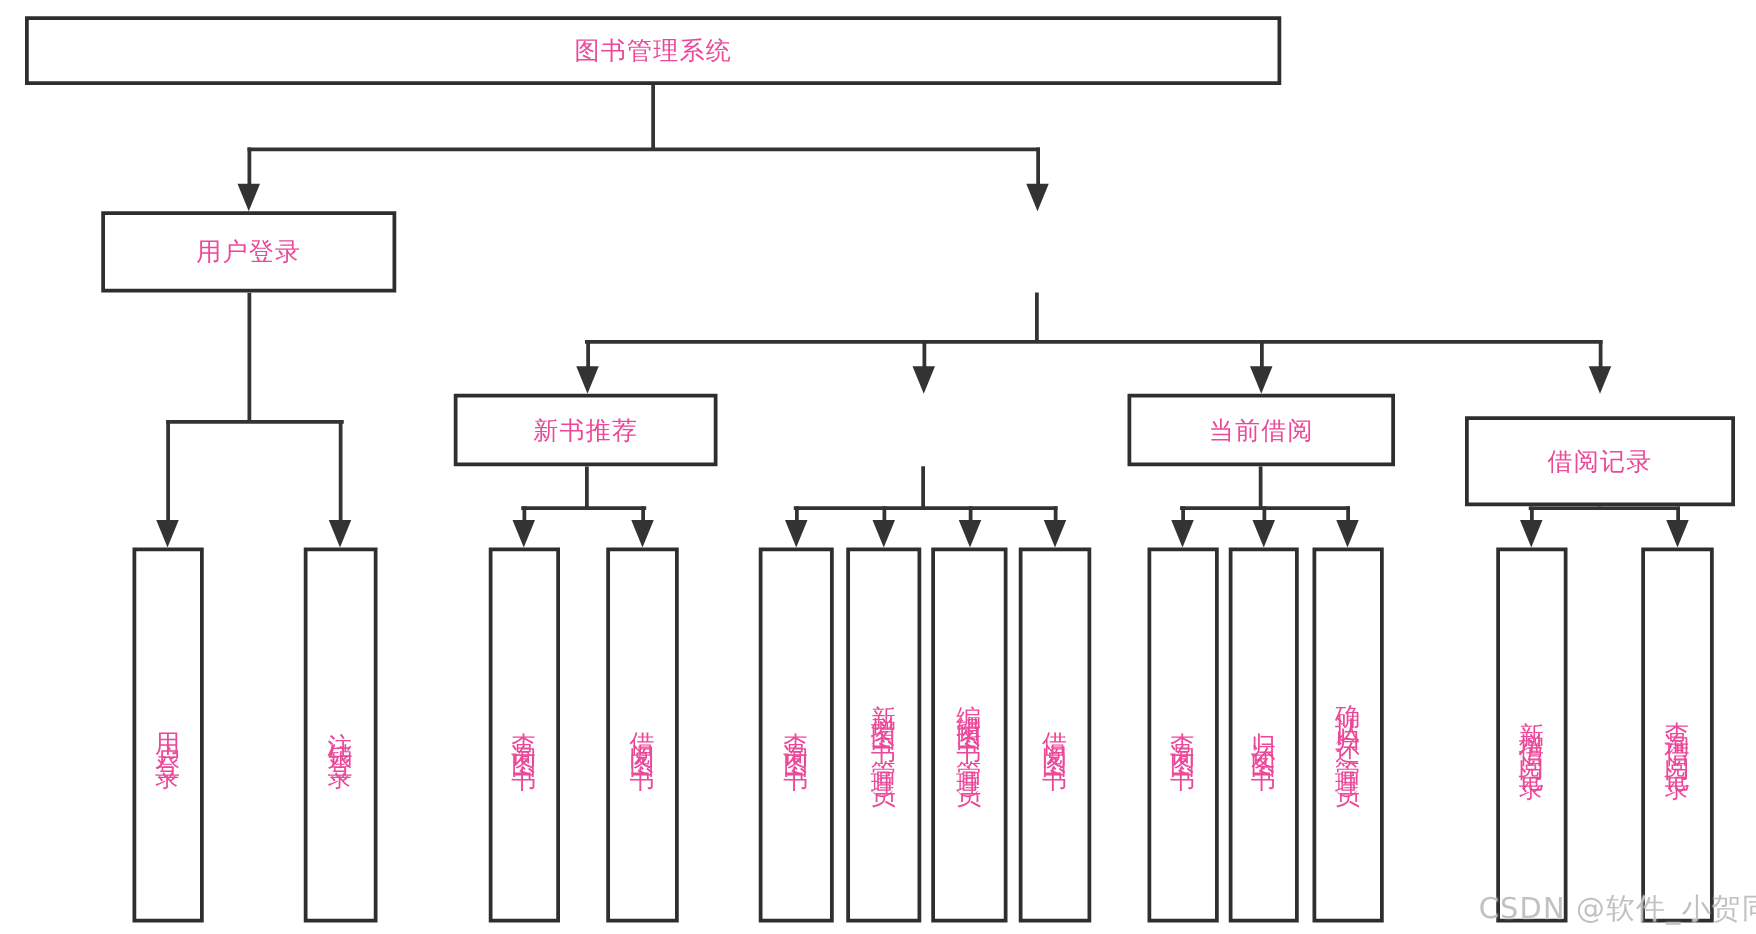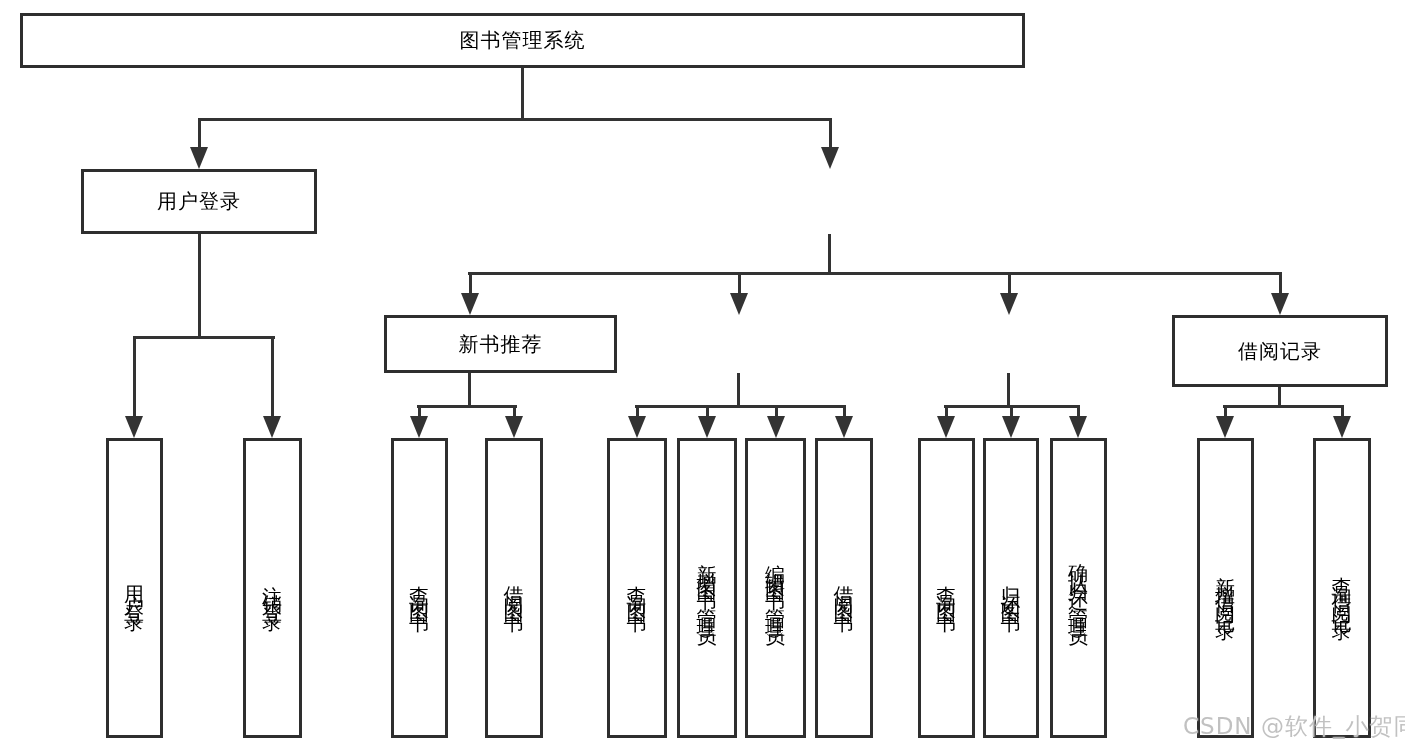--- a/index.html
+++ b/index.html
@@ -2,21 +2,21 @@
 <html><head>
 <meta charset="utf-8">
 <style>
   * { margin:0; padding:0; box-sizing:border-box; }
   html,body { background:#ffffff; }
   body { font-family:"DejaVu Sans","Liberation Sans",sans-serif; }
   #canvas { position:relative; width:1405px; height:747px; background:#ffffff; overflow:hidden; }
   .node {
     position:absolute; border:3px solid #2e2e2e; background:#ffffff;
     display:flex; align-items:center; justify-content:center;
-    color:#000000; z-index:1;
+    color:#ec4899; z-index:1;
   }
   .node.h .lbl { font-size:20px; letter-spacing:1px; white-space:nowrap; }
   .node.v .lbl {
     writing-mode:vertical-rl; text-orientation:mixed;
     font-size:20px; letter-spacing:9px; line-height:1.1; white-space:nowrap;
   }
   .line { position:absolute; background:#333333; z-index:0; }
   .arrowhead {
     position:absolute; width:0; height:0; z-index:0;
     border-left:9px solid transparent; border-right:9px solid transparent;
@@ -34,24 +34,27 @@
 <div id="canvas">
 
   <div class="node h" style="left:20px;top:13px;width:1005px;height:55px">
     <span class="lbl">图书管理系统</span>
   </div>
 
   <div class="node h" style="left:81px;top:169px;width:236px;height:65px">
     <span class="lbl">用户登录</span>
   </div>
 
-  <div class="node h" style="left:384px;top:315px;width:233px;height:58px">
+  <div class="node h" style="left:363px;top:315px;width:211px;height:58px">
     <span class="lbl">新书推荐</span>
   </div>
-  <div class="node h" style="left:1172px;top:315px;width:216px;height:72px">
+  <div class="node h" style="left:902px;top:315px;width:214px;height:58px">
+    <span class="lbl">当前借阅</span>
+  </div>
+  <div class="node h" style="left:1172px;top:333px;width:216px;height:72px">
     <span class="lbl">借阅记录</span>
   </div>
 
   <div class="node v" style="left:106px;top:438px;width:57px;height:300px">
     <span class="lbl">用户登录</span>
   </div>
   <div class="node v" style="left:243px;top:438px;width:59px;height:300px">
     <span class="lbl">注销登录</span>
   </div>
   <div class="node v" style="left:391px;top:438px;width:57px;height:300px">

